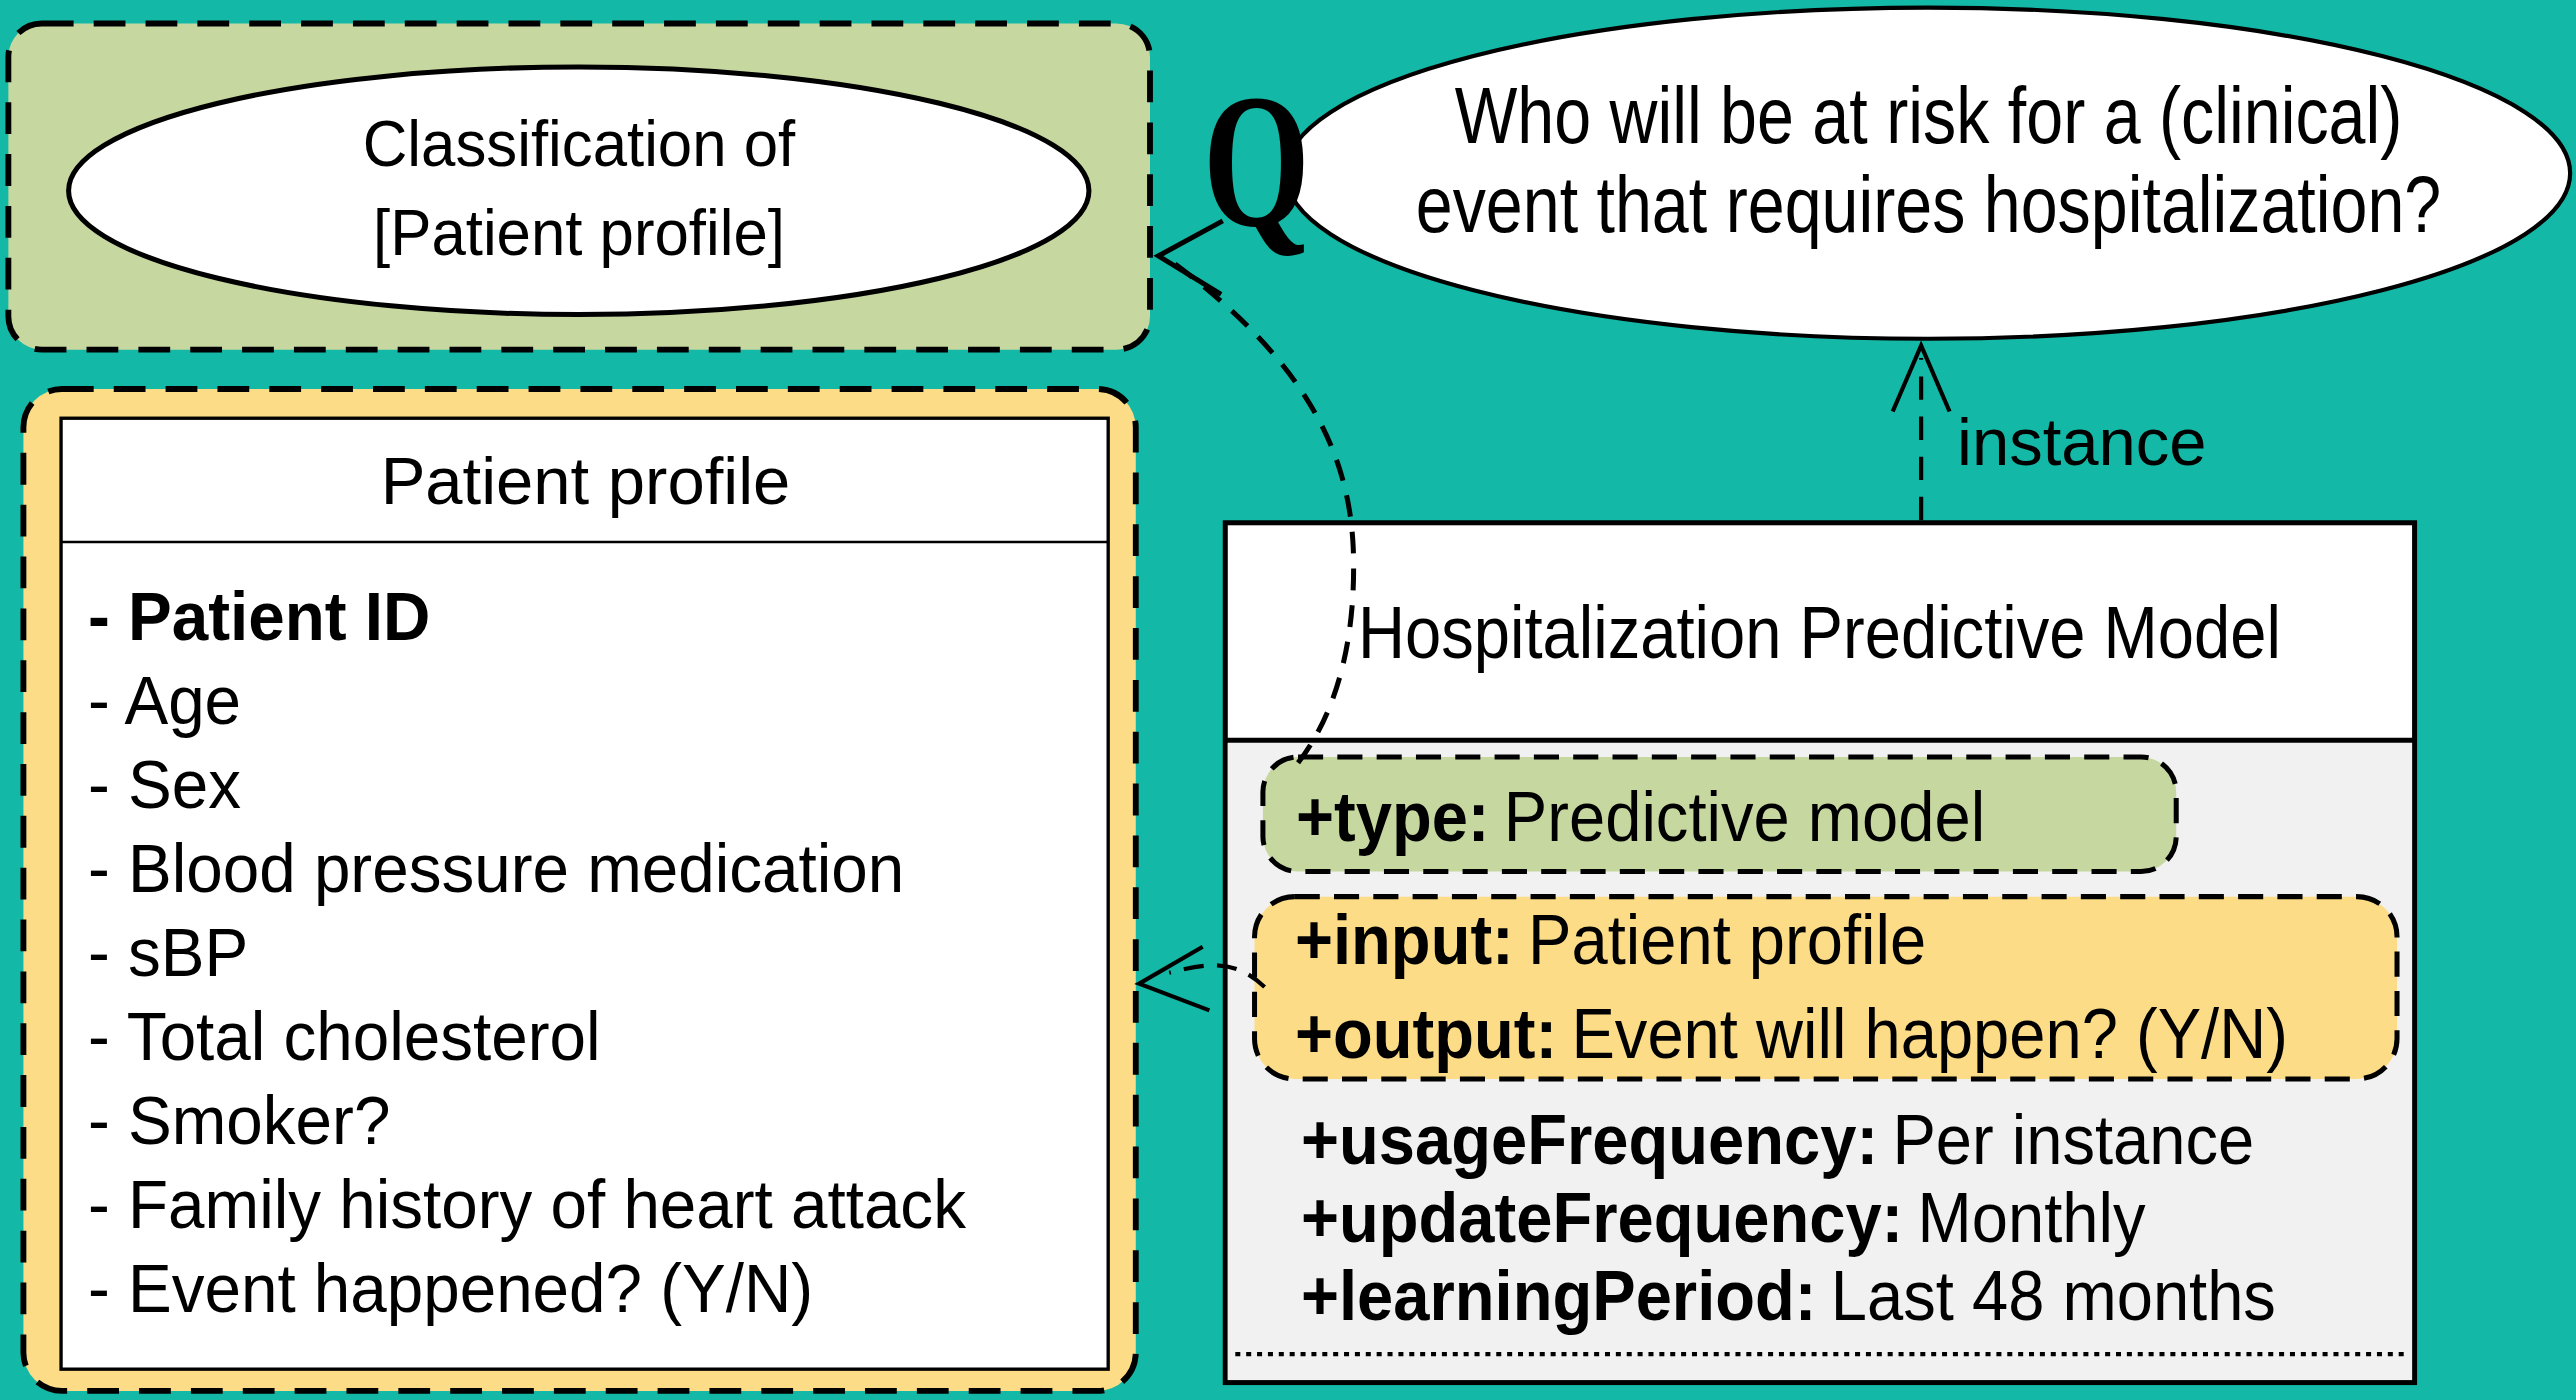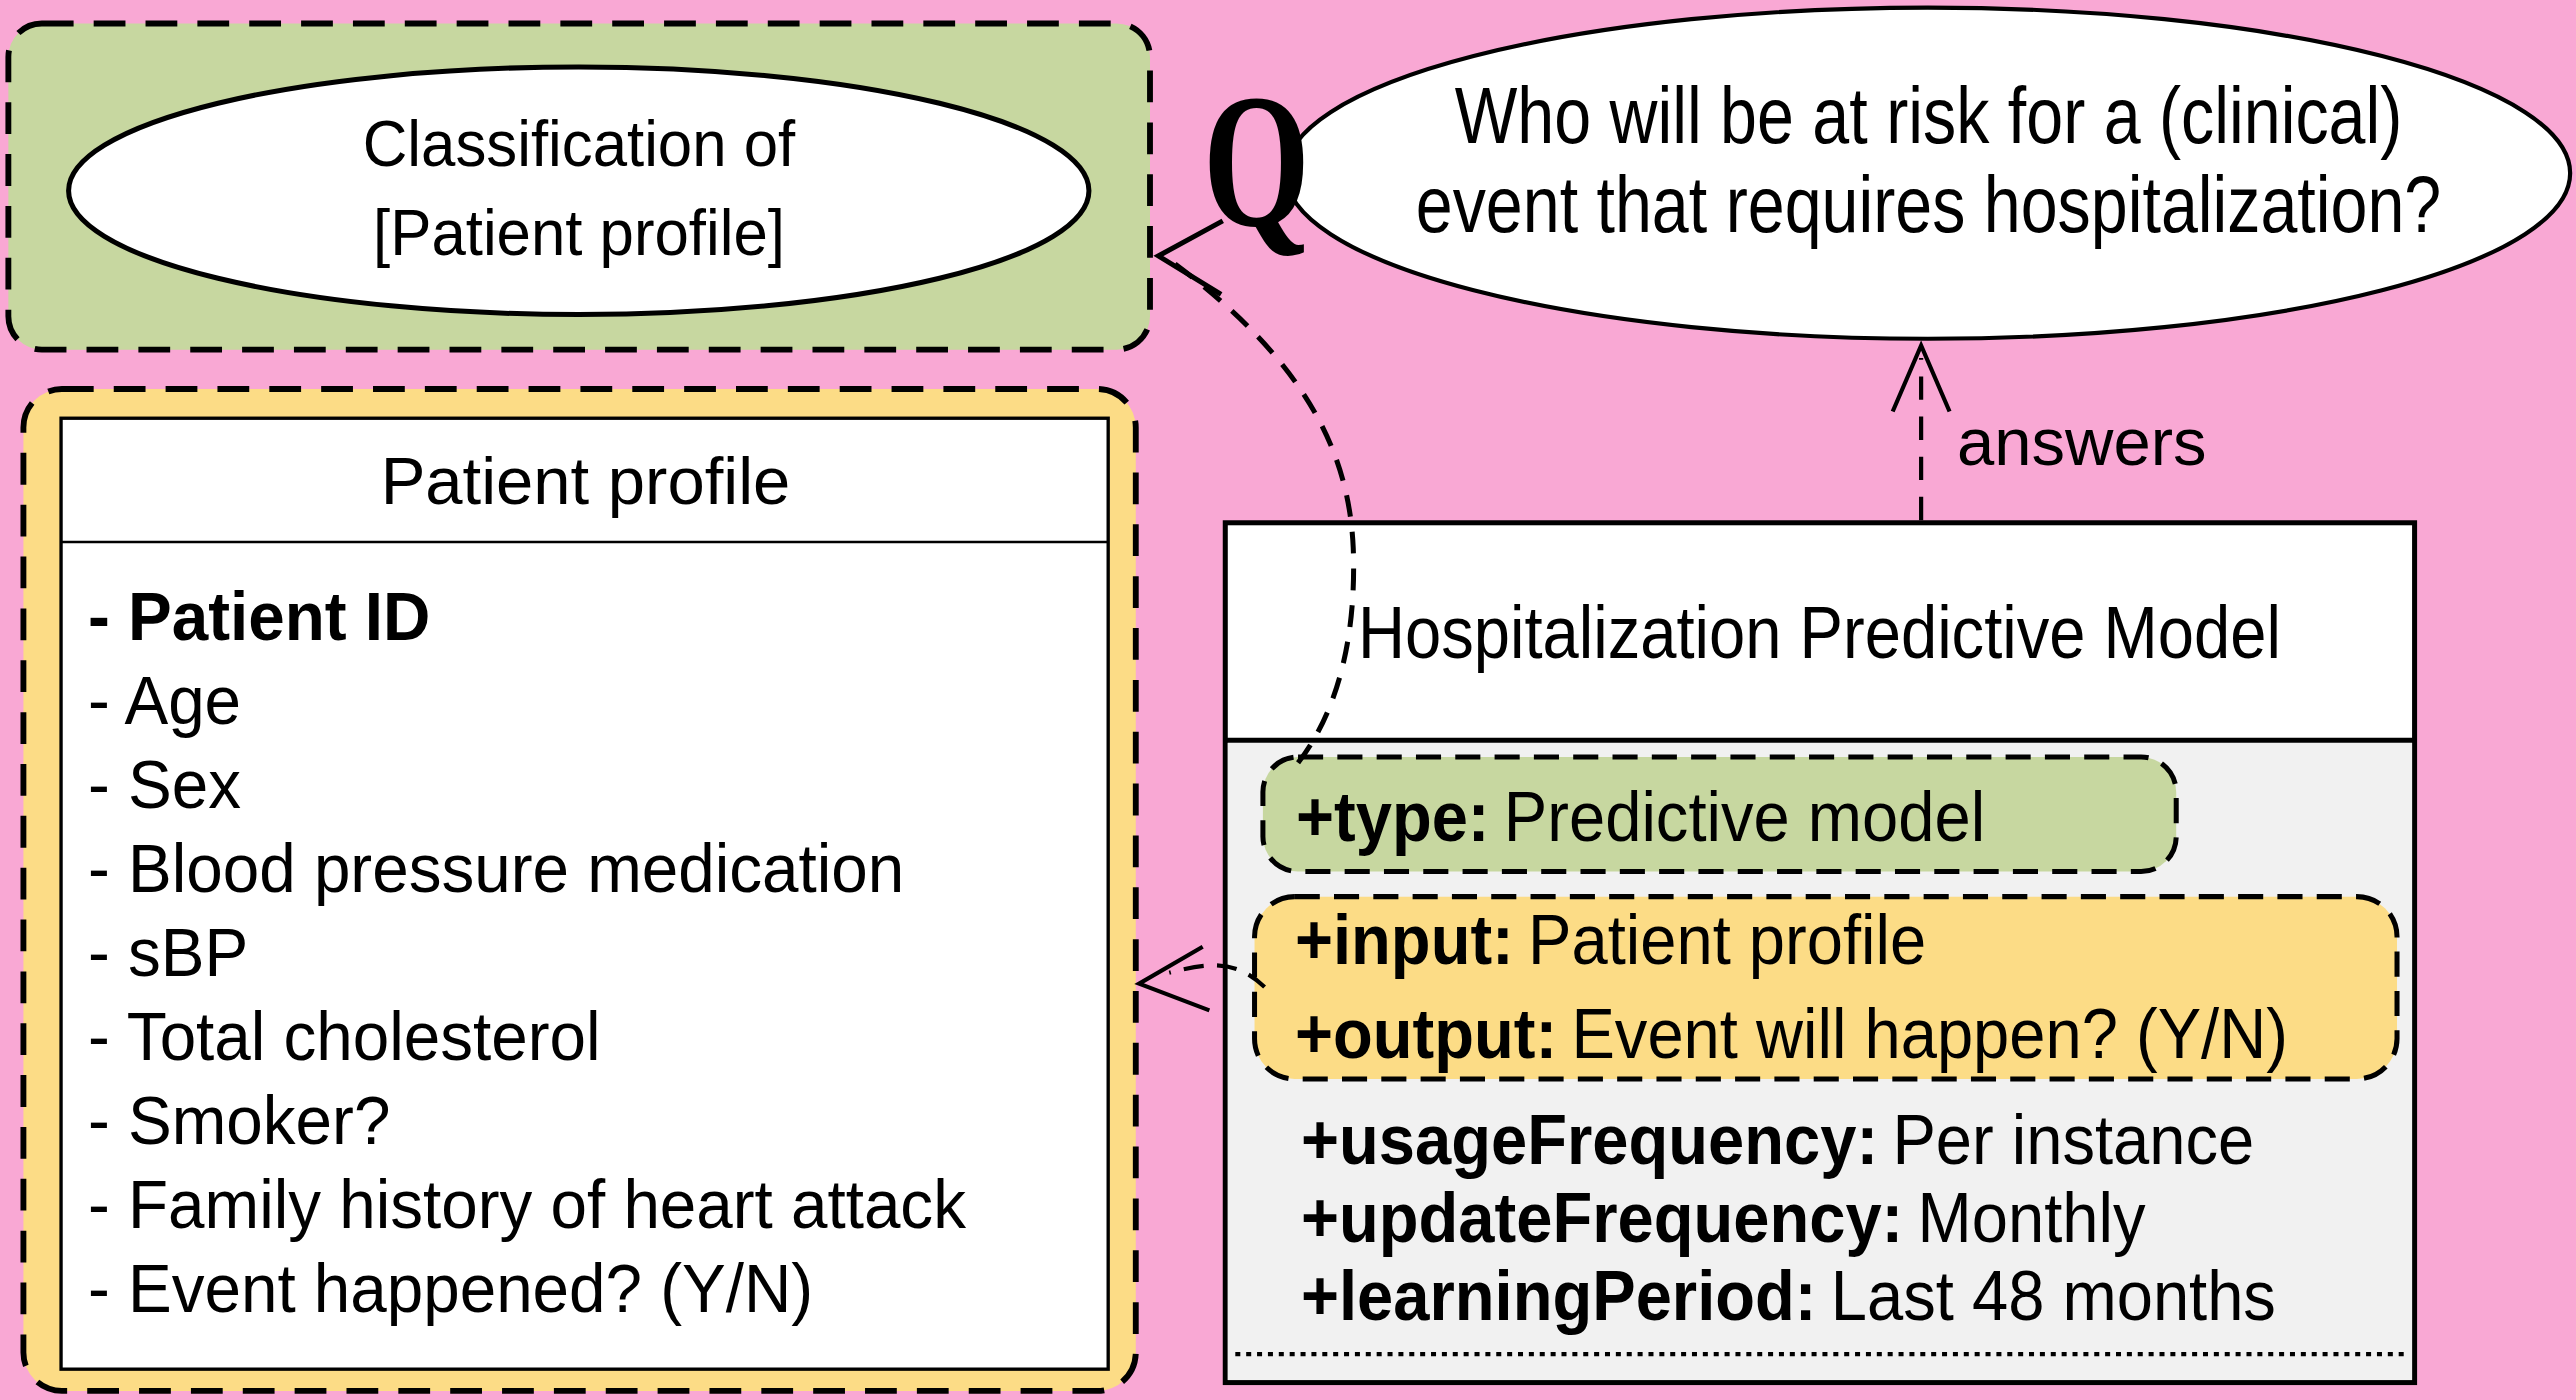--- a/index.html
+++ b/index.html
@@ -1,18 +1,18 @@
 <!DOCTYPE html>
 <html style="font-size:13.4px"><head>
 <meta charset="utf-8">
 <style>
   html,body { margin:0; padding:0; background:#ffffff; }
   #canvas {
     position:relative; width:2576px; height:1401px;
-    background:#f9a8d4; overflow:hidden;
+    background:#14b8a6; overflow:hidden;
     font-family:"Liberation Sans", sans-serif; color:#000;
   }
   #shapes { position:absolute; left:0; top:0; z-index:0; }
   .txt { position:absolute; white-space:nowrap; z-index:2; }
   .bold { font-weight:bold; }
 
   .classification-text { left:8.4px; top:99px; width:1142px; text-align:center;
     font-size:65px; line-height:89px; transform:scaleX(.95); transform-origin:50% 0; }
   .q-marker { left:1203px; top:65px; font-size:191px; font-weight:bold;
     font-family:"Liberation Serif", serif; transform:scaleX(.72); transform-origin:0 0; line-height:191px;}
@@ -79,21 +79,21 @@
     <div>[Patient profile]</div>
   </div>
 
   <div class="txt q-marker">Q</div>
 
   <div class="txt question-text">
     <div>Who will be at risk for a (clinical)</div>
     <div>event that requires hospitalization?</div>
   </div>
 
-  <div class="txt answers-label">answers</div>
+  <div class="txt answers-label">instance</div>
 
   <div class="txt patient-title">Patient profile</div>
   <div class="txt patient-list">
     <div class="bold">- Patient ID</div>
     <div>- Age</div>
     <div>- Sex</div>
     <div>- Blood pressure medication</div>
     <div>- sBP</div>
     <div>- Total cholesterol</div>
     <div>- Smoker?</div>

